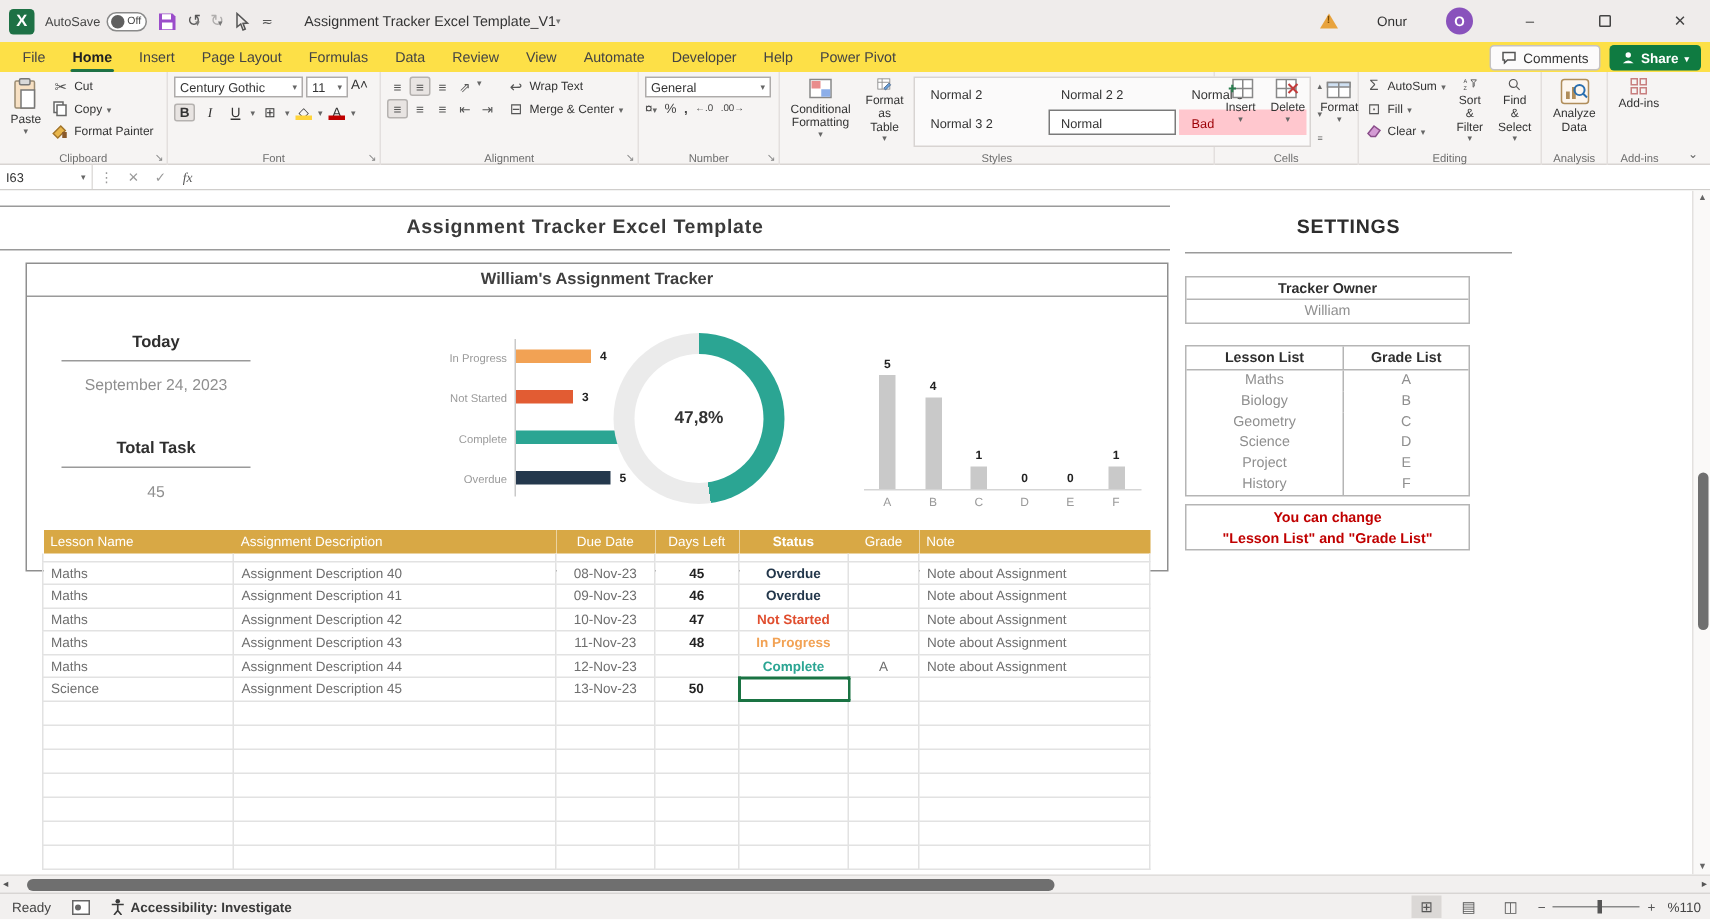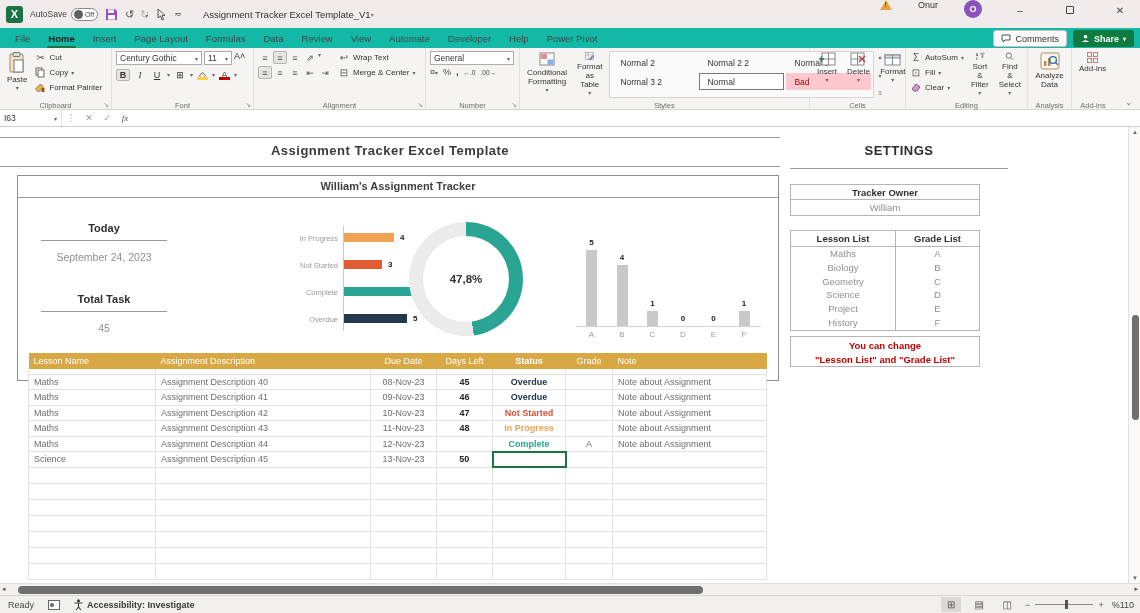--- a/index.html
+++ b/index.html
@@ -13,30 +13,30 @@
   .xl-logo { width:17px; height:17px; background:#1e7145; border-radius:3px; color:#fff; font-weight:bold; font-size:11px; display:flex; align-items:center; justify-content:center; }
   .autosave { display:flex; align-items:center; gap:4px; font-size:8.5px; color:#444; }
   .toggle { width:27px; height:13px; border:1px solid #8a8a8a; border-radius:7px; background:#fff; display:flex; align-items:center; padding:0 2px; gap:2px; }
   .knob { width:9px; height:9px; border-radius:50%; background:#5f5f5f; }
   .toggle .state { font-size:7px; color:#444; }
   .qat-ic { font-size:11px; color:#555; line-height:1; }
   .qat-ic.dis { color:#b0aead; }
   .mini-dd { font-size:6px; color:#777; margin-left:-4px; }
   .doc-title { font-size:9.5px; color:#333; margin-left:14px; display:flex; align-items:center; gap:4px; }
   #searchbox { position:absolute; left:430px; top:4px; width:282px; height:19px; background:#fff; border:1px solid #c9c6c5; border-radius:3px; display:flex; align-items:center; gap:6px; padding-left:8px; color:#777; font-size:9px; }
-  .tb-right { position:absolute; right:0; top:0; height:28px; display:flex; gap:26px; padding-right:8px; }
+  .tb-right { position:absolute; right:0; top:0; height:28px; display:flex; align-items:center; gap:26px; padding-right:8px; }
   .warn-ic { width:0; height:0; border-left:6px solid transparent; border-right:6px solid transparent; border-bottom:10px solid #e8a33d; position:relative; }
   .warn-ic::after { content:"!"; position:absolute; left:-1.5px; top:1px; font-size:7px; color:#7c4a00; font-weight:bold; }
   .user-name { font-size:9px; color:#333; }
   .avatar { width:18px; height:18px; border-radius:50%; background:#8952bc; color:#fff; font-size:9px; font-weight:bold; display:flex; align-items:center; justify-content:center; }
   .winbtn { width:24px; height:20px; display:flex; align-items:center; justify-content:center; color:#444; font-size:10px; }
   .maxbox { width:8px; height:8px; border:1px solid #444; border-radius:1px; }
 
   
-  #tabrow { position:absolute; top:28px; left:0; width:1140px; height:20px; background:#14b8a6; display:flex; align-items:center; padding-left:6px; }
+  #tabrow { position:absolute; top:28px; left:0; width:1140px; height:20px; background:#fde047; display:flex; align-items:center; padding-left:6px; }
   .rtab { padding:0 9px; font-size:9.5px; color:#444; height:20px; display:flex; align-items:center; position:relative; }
   .rtab.active { font-weight:bold; color:#222; }
   .rtab.active::after { content:""; position:absolute; bottom:0; left:8px; right:8px; height:2.5px; background:#1e7145; border-radius:2px; }
   .tabrow-right { position:absolute; right:6px; top:2px; display:flex; gap:6px; align-items:center; }
   .comments-btn { border:1px solid #c6c3c2; background:#fcfbfb; border-radius:3px; height:17px; display:flex; align-items:center; gap:4px; padding:0 7px; font-size:9px; color:#333; }
   .share-btn { background:#0f7b41; color:#fff; border-radius:3px; height:17px; display:flex; align-items:center; gap:4px; padding:0 8px; font-size:9px; font-weight:bold; }
 
   
   #ribbon { position:absolute; top:48px; left:0; width:1140px; height:62px; background:#f6f4f3; border-bottom:1px solid #d8d4d2; display:flex; }
   .rg { position:relative; height:62px; border-right:1px solid #e3dfde; padding:3px 4px 12px 4px; display:flex; gap:4px; }

